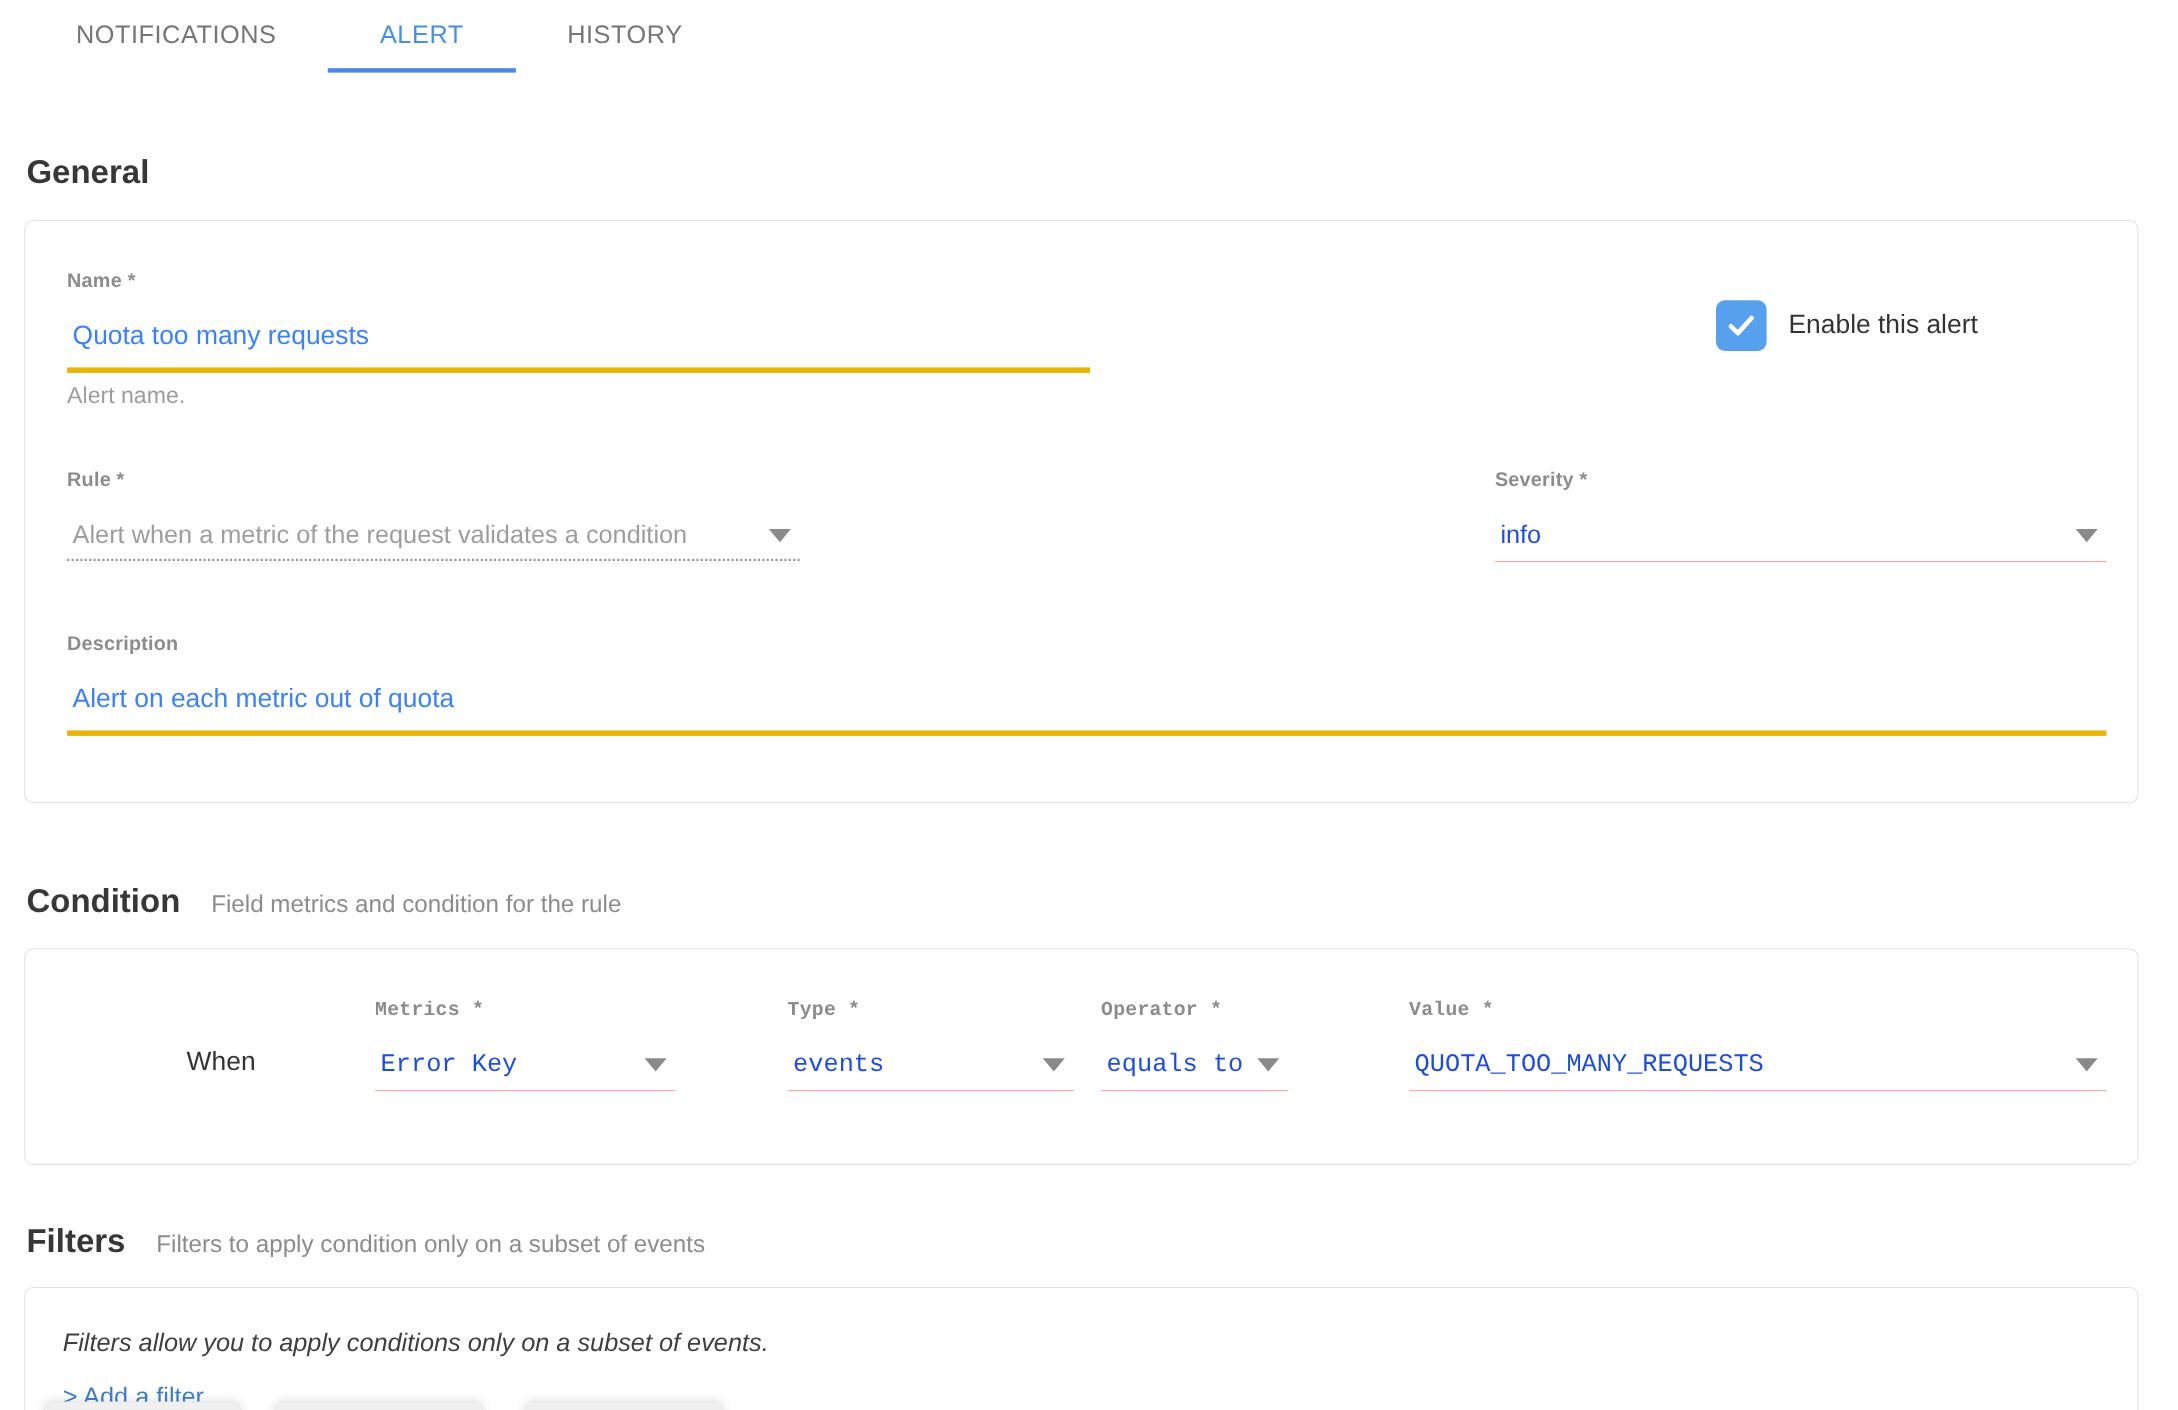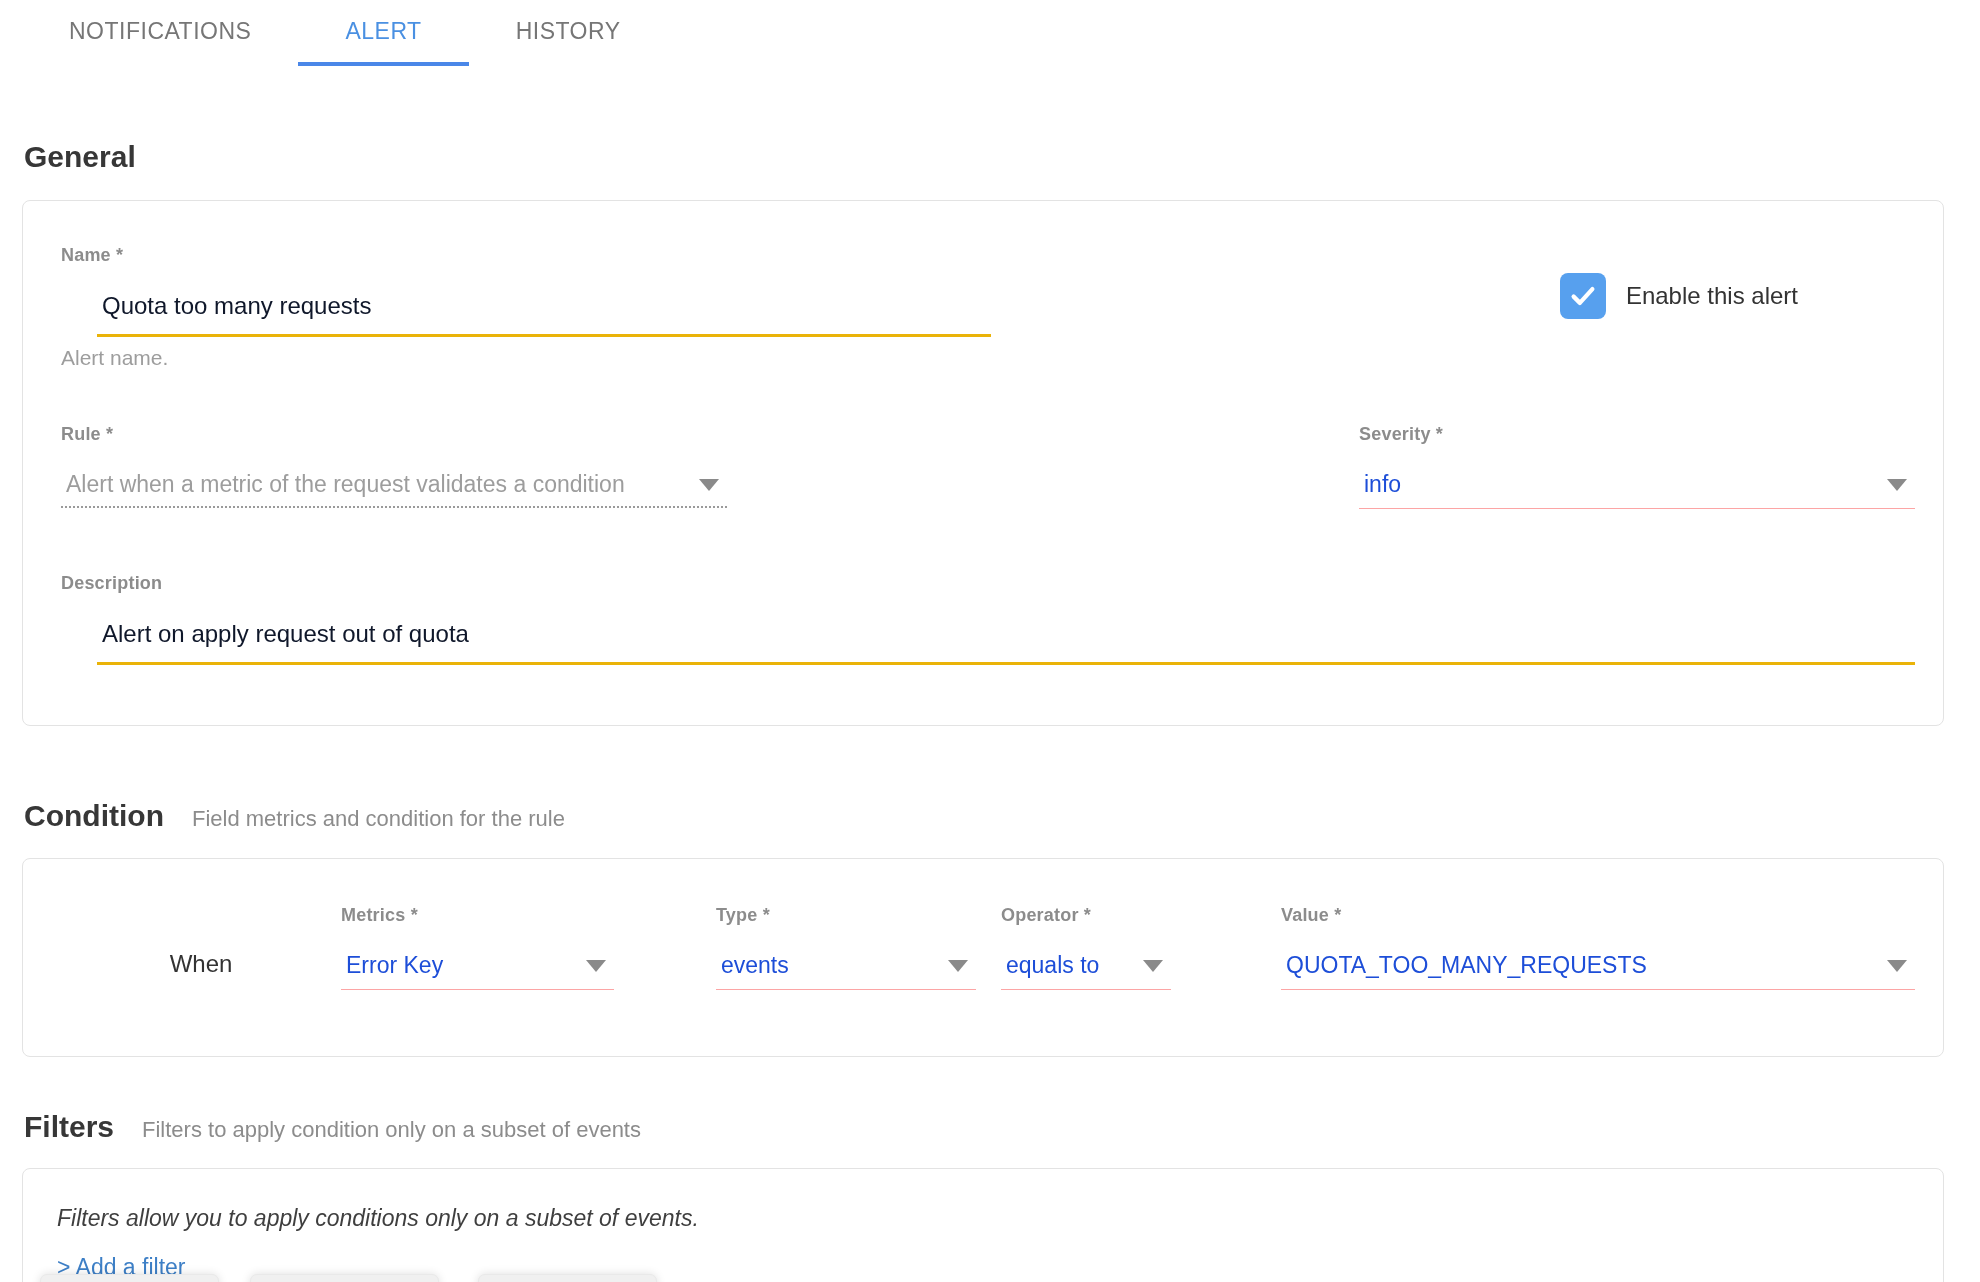--- a/index.html
+++ b/index.html
@@ -26,23 +26,22 @@
   .card {
     margin:0 36px 0 22px; border:1px solid #e3e3e3; border-radius:8px;
     background:#fff; box-sizing:border-box;
   }
   .card-general { margin-top:26px; padding:44px 28px 60px 38px; }
   .card-condition { margin-top:25px; padding:46px 28px 66px 38px; }
   .card-filters { margin-top:24px; padding:36px 28px 52px 34px; }
   
   .field-label { font-size:18px; font-weight:700; color:#8c8c8c; margin-bottom:26px; letter-spacing:.2px; }
   .input-line {
-    font-size:24px; color:#0f172a; padding:0 0 14px 5px;
-    border-bottom:3px solid #eab308;
-    margin-left:36px;
+    font-size:24px; color:#3b82f6; padding:0 0 14px 5px;
+    border-bottom:5px solid #eab308;
   }
   .helper { margin-top:9px; font-size:21px; color:#9d9d9d; }
   .select-line {
     display:flex; align-items:center; font-size:23px; color:#1d4ed8;
     padding:0 8px 10px 5px; border-bottom:1px solid #fca5a5;
   }
   .select-line.disabled {
     color:#9d9d9d; border-bottom:2px dotted #9a9a9a; padding-bottom:8px;
   }
   .caret {
@@ -60,21 +59,21 @@
   }
   .checkbox svg { width:30px; height:30px; }
   .enable-label { margin-left:20px; font-size:24px; color:#333; }
   .row2 { display:flex; justify-content:space-between; margin-top:54px;gap:16px; }
   .rule-field { width:666px; }
   .severity-field { width:556px; }
   .desc-field { margin-top:64px; }
   
   .cond-row { display:flex; align-items:flex-end; }
   .when-col { flex:0 0 280px; text-align:center; font-size:24px; color:#333; padding-bottom:12px; }
-  .col { box-sizing:border-box; }
+  .col { box-sizing:border-box;font-family:Liberation Mono, monospace; }
   .col-metrics { width:273px; margin-right:102px; }
   .col-type { width:260px; margin-right:25px; }
   .col-operator { width:170px; margin-right:110px; }
   .col-value { flex:1 1 auto; }
   
   .filters-note { font-size:23px; font-style:italic; color:#3f3f3f; }
   .add-filter { margin-top:22px; font-size:23px; color:#3d7fc6; cursor:pointer; width:max-content; }
   
   .bottom-btn {
     position:absolute; top:1274px; height:44px; border-radius:7px;
@@ -131,21 +130,21 @@
         <div class="field-label">Severity *</div>
         <div class="select-line">
           <span>info</span>
           <span class="caret"></span>
         </div>
       </div>
     </div>
 
     <div class="desc-field">
       <div class="field-label">Description</div>
-      <div class="input-line">Alert on apply request out of quota</div>
+      <div class="input-line">Alert on each metric out of quota</div>
     </div>
   </div>
 
   <div class="section-head head-condition">
     <div class="section-title">Condition</div>
     <div class="section-sub">Field metrics and condition for the rule</div>
   </div>
 
   <div class="card card-condition">
     <div class="cond-row">

